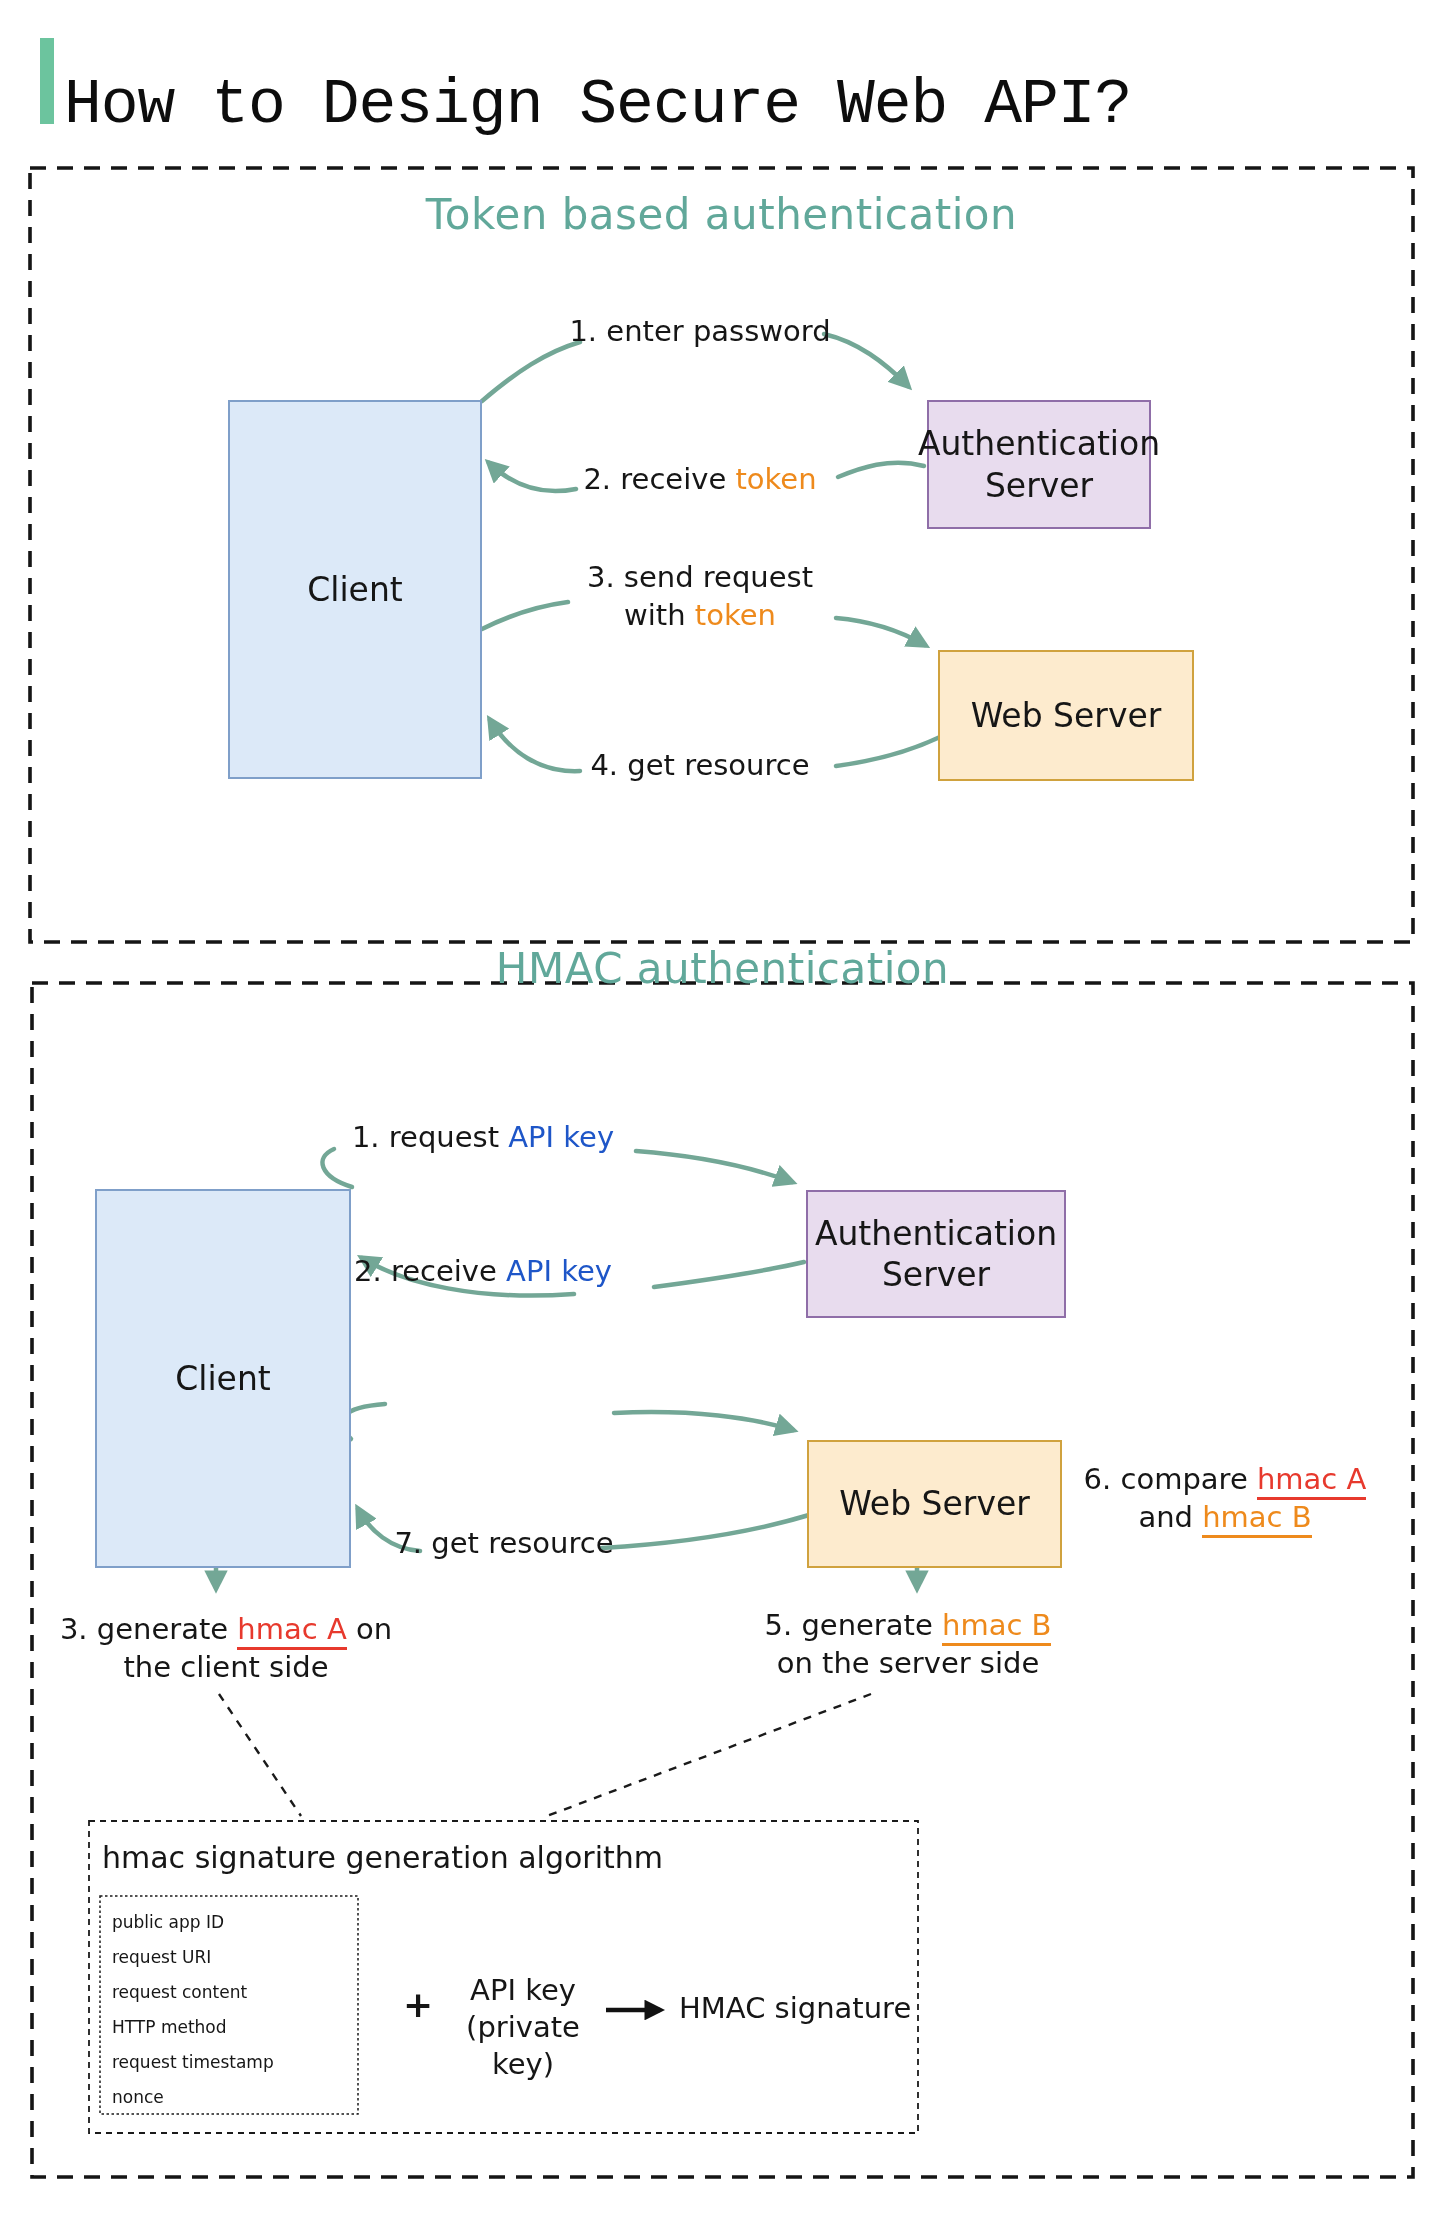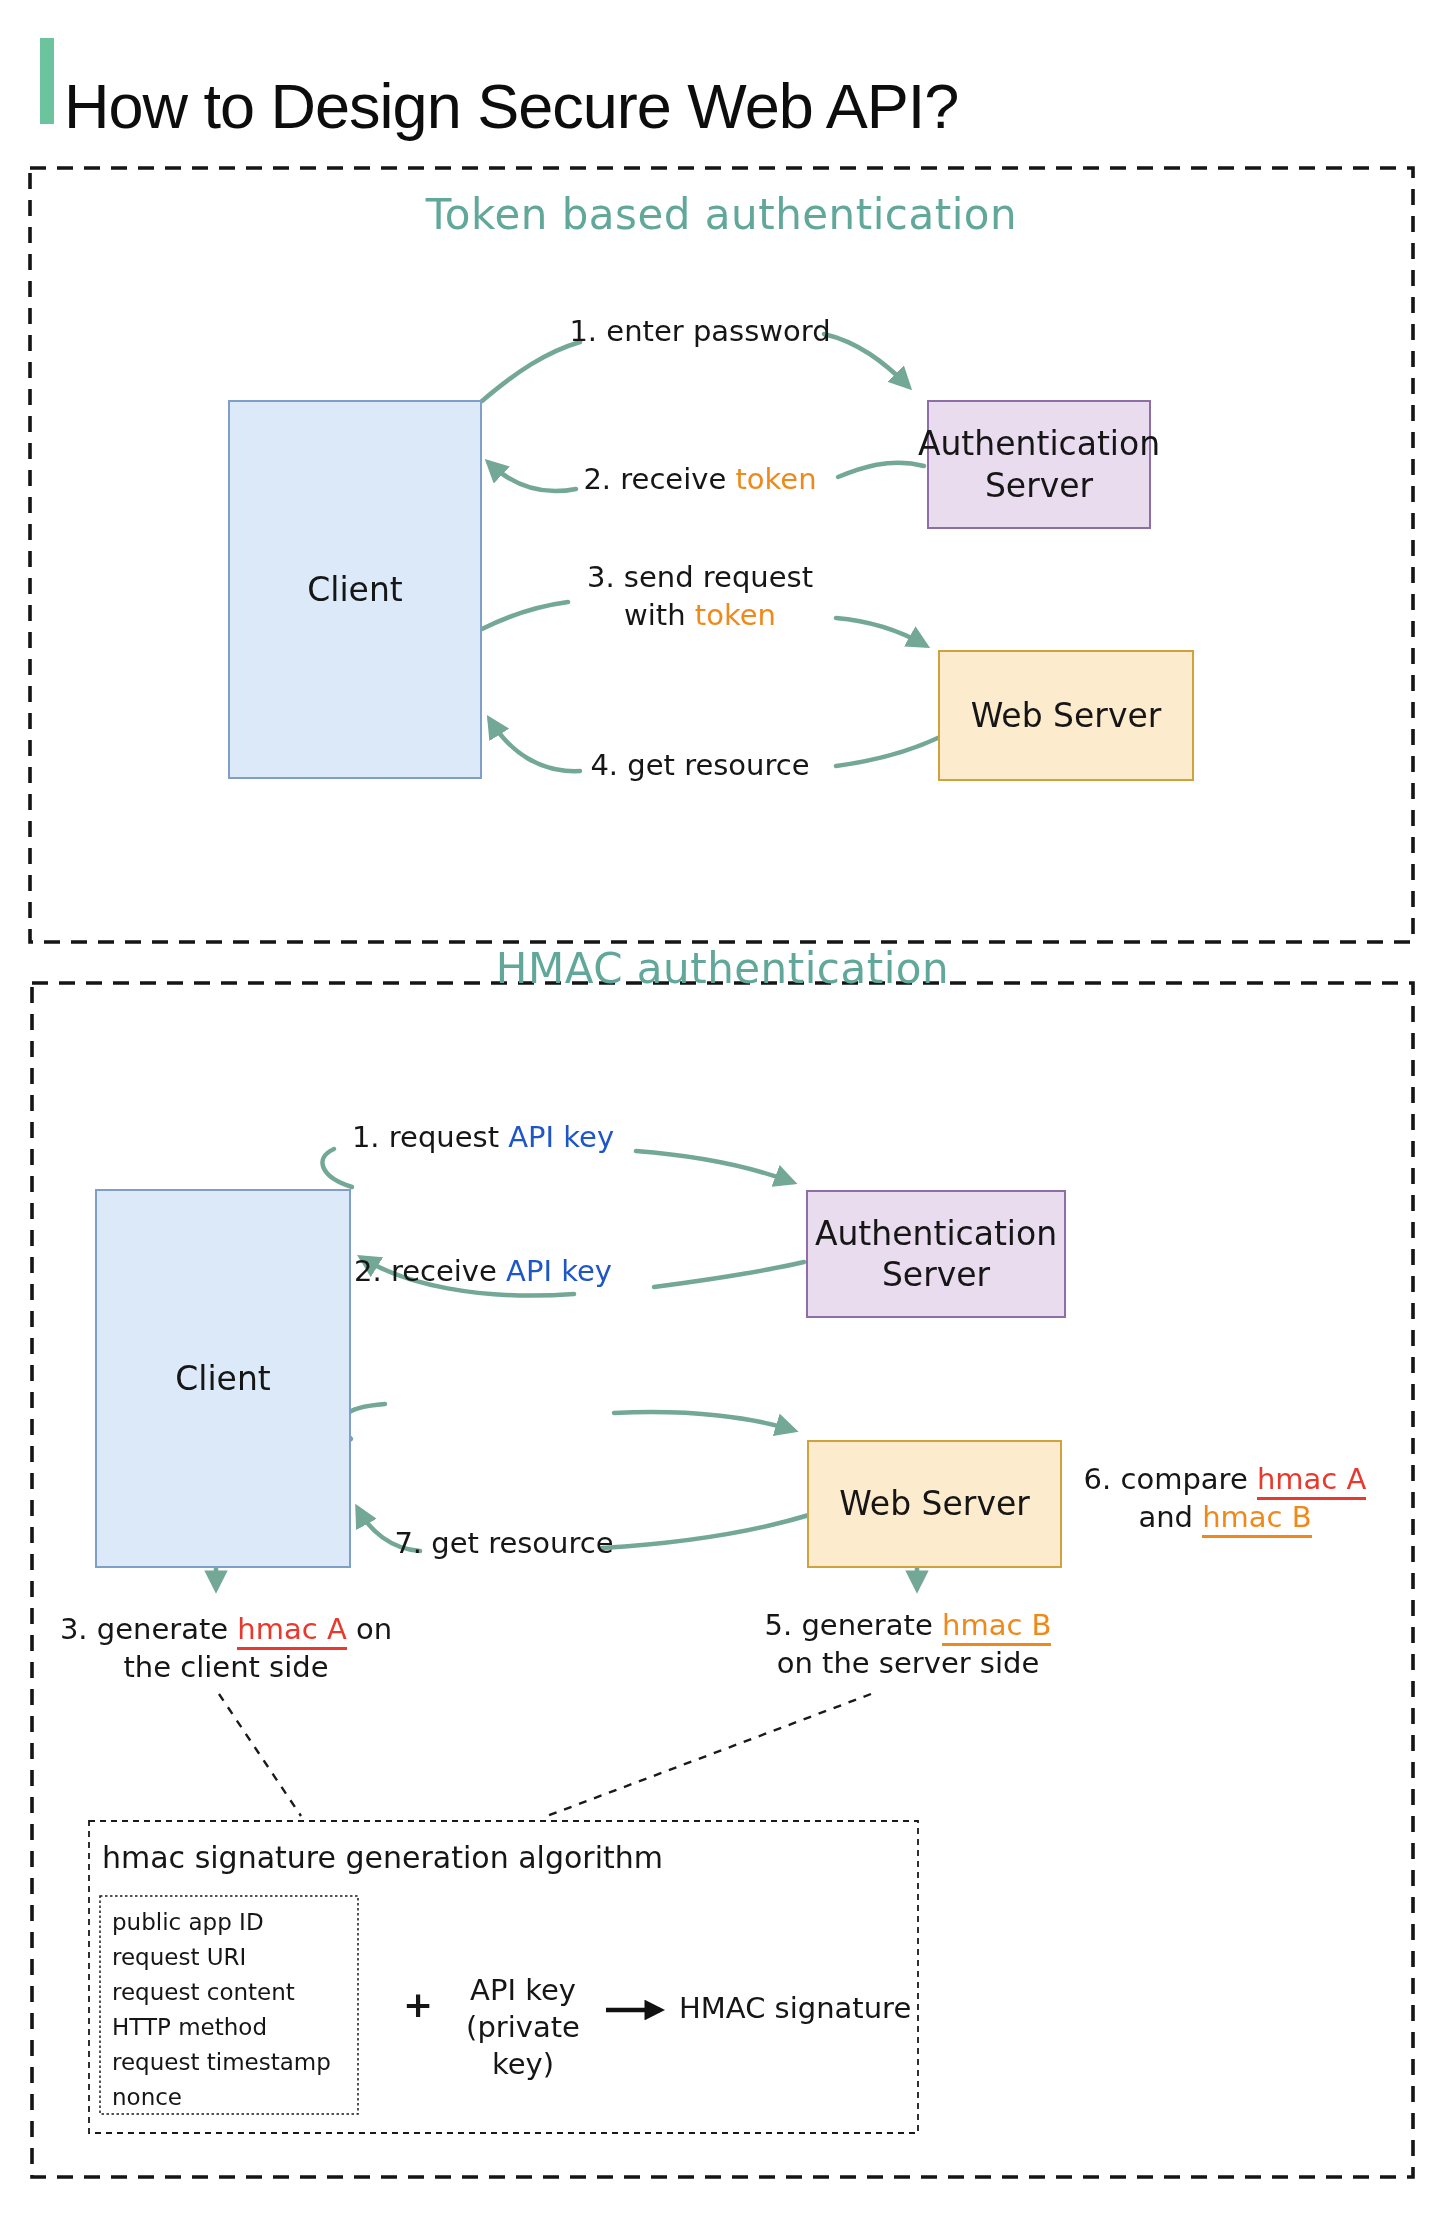--- a/index.html
+++ b/index.html
@@ -3,21 +3,21 @@
 <meta charset="utf-8">
 <style>
   html,body{margin:0;padding:0;background:#ffffff;}
   .stage{position:relative;width:1456px;height:2220px;background:#ffffff;overflow:hidden;
          font-family:"DejaVu Sans",sans-serif;color:#161616;}
   .abs{position:absolute;}
   svg.overlay{position:absolute;left:0;top:0;width:1456px;height:2220px;}
 
   
   .title-bar{left:40px;top:38px;width:14px;height:86px;background:#6cc49e;}
-  .main-title{left:64px;top:28px;font-family:Liberation Sans, sans-serif;font-size:63px;
+  .main-title{left:64px;top:28px;font-family:Liberation Mono, monospace;font-size:63px;
               font-weight:400;letter-spacing:-1px;color:#0d0d0d;white-space:nowrap;}
 
   
   .panel-heading{font-size:42px;color:#61a89a;text-align:center;font-weight:400;letter-spacing:0.5px;}
   .ph1{left:30px;top:190px;width:1383px;}
   .ph2{left:32px;top:944px;width:1381px;}
 
   
   .node{display:flex;align-items:center;justify-content:center;text-align:center;
         font-size:33px;line-height:1.25;white-space:pre-line;margin-top:37px;}
@@ -46,21 +46,21 @@
   .l-p2s1{left:283px;top:1118px;width:400px;}
   .l-p2s2{left:283px;top:1252px;width:400px;}
   .l-p2s4{left:298px;top:1360px;width:400px;}
   .l-p2s7{left:304px;top:1512px;width:400px;margin-top:12px;}
   .l-p2s6{left:1058px;top:1460px;width:334px;}
   .l-p2s3{left:44px;top:1610px;width:364px;}
   .l-p2s5{left:726px;top:1606px;width:364px;}
 
   
   .hb-title{left:102px;top:1840px;font-size:30px;}
-  .hb-list{left:112px;top:1905px;font-size:23px;line-height:35px;}
+  .hb-list{left:112px;top:1905px;font-size:17px;line-height:35px;}
   .hb-plus{left:403px;top:1984px;font-size:36px;font-weight:700;}
   .hb-key{left:432px;top:1972px;width:182px;font-size:29px;line-height:37px;text-align:center;white-space:nowrap;}
   .hb-out{left:679px;top:1991px;font-size:29px;white-space:nowrap;}
 </style>
 </head>
 <body>
 
 <div class="stage">
 
   <svg class="overlay" viewBox="0 0 1456 2220">

